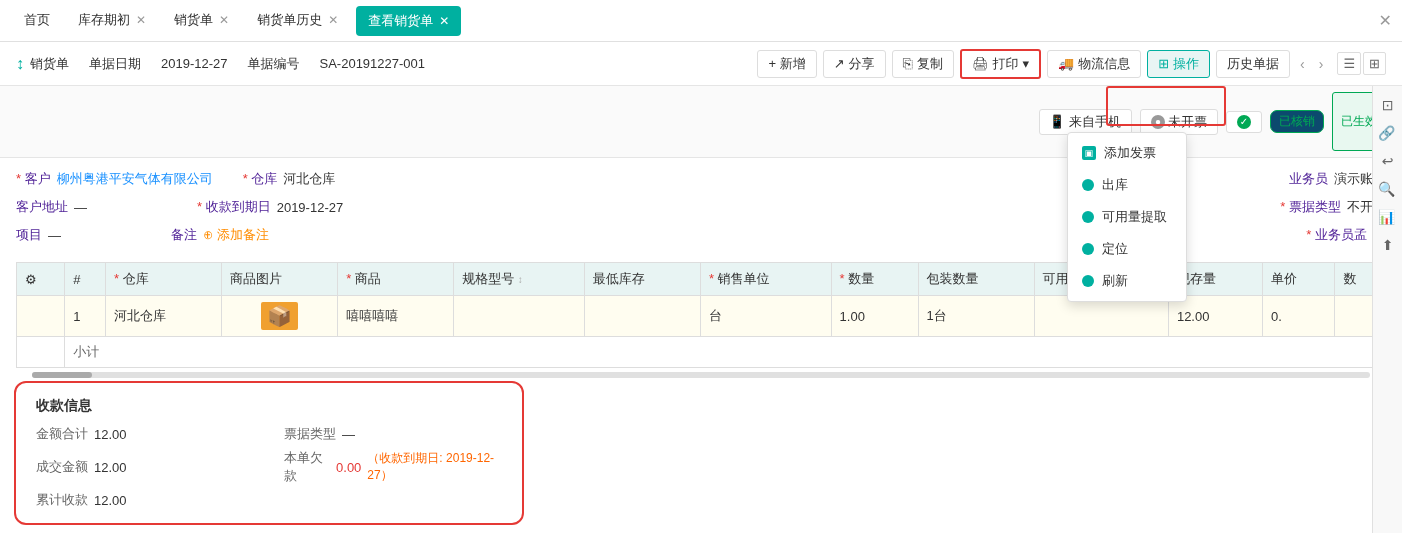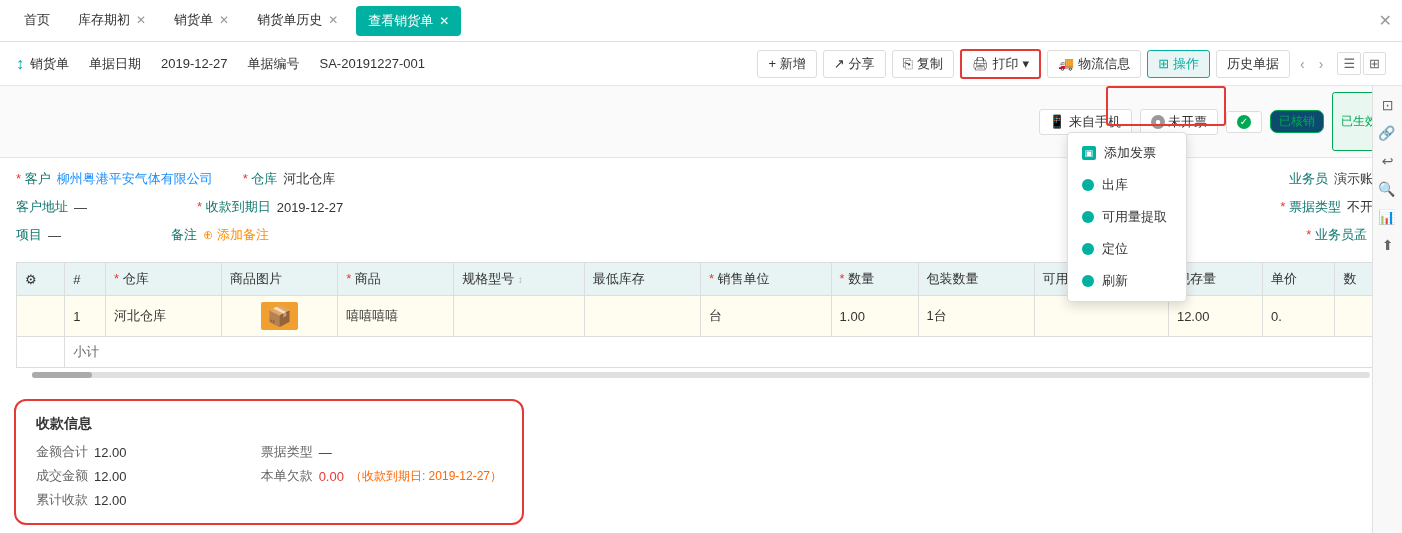--- a/index.html
+++ b/index.html
@@ -53,36 +53,36 @@
     .circle-icon { width: 14px; height: 14px; border-radius: 50%; display: inline-flex; align-items: center; justify-content: center; font-size: 10px; color: #fff; }
     .circle-gray { background: #999; }
     .circle-green { background: #00a854; }
     .badge-sold { background: #0c4a6e; color: #00a854; border: 1px solid #00a854; border-radius: 7px; padding: 2px 8px; font-size: 12px; }
     .badge-effect { background: #e8f8f0; color: #00a854; border: 1px solid #00a854; border-radius: 3px; padding: 20px 8px; font-size: 12px; }
 
     
     .form-section { padding: 12px 16px 8px 16px; background: #fff; }
     .form-row { display: flex; align-items: center; margin-bottom: 10px; gap: 30px; }
     .form-field { display: flex; align-items: center; gap: 6px; }
-    .form-label { color: #0f766e; white-space: nowrap; }
+    .form-label { color: #4c1d95; white-space: nowrap; }
     .form-label.required::before { content: '* '; color: #e53935; }
     .form-value { color: #333; }
     .form-value.link { color: #1890ff; cursor: pointer; }
 
     
     .table-container { padding: 0 16px; overflow-x: auto; }
     table { width: 100%; border-collapse: collapse; font-size: 12px; }
     thead tr { background: #e8f4f3; }
     th { padding: 7px 8px; text-align: left; color: #333; font-weight: normal; border: 1px solid #ddd; white-space: nowrap; }
     td { padding: 6px 8px; border: 1px solid #ddd; color: #333; white-space: nowrap; }
     tr.data-row td { background: #fffdf0; }
     tr.subtotal-row td { background: #fff; color: #666; }
     .sort-icon { color: #aaa; font-size: 10px; }
     .bottom-info-title { font-weight: bold; color: #333; margin-bottom: 10px; font-size: 14px; }
-    .info-grid { display: grid; grid-template-columns: 1fr; gap: 6px 30px; }
+    .info-grid { display: grid; grid-template-columns: 1fr 1fr; gap: 6px 30px; }
     .info-row { display: flex; align-items: center; gap: 6px; }
     .info-label { color: #666; }
     .info-value { color: #333; }
     .info-value.red { color: #e53935; }
 
     
     .dropdown-menu {
       position: absolute; top: 90px; right: 215px; background: #fff;
       border: 1px solid #ddd; border-radius: 4px; box-shadow: 0 4px 12px rgba(0,0,0,0.15);
       z-index: 100; min-width: 120px; padding: 4px 0;

